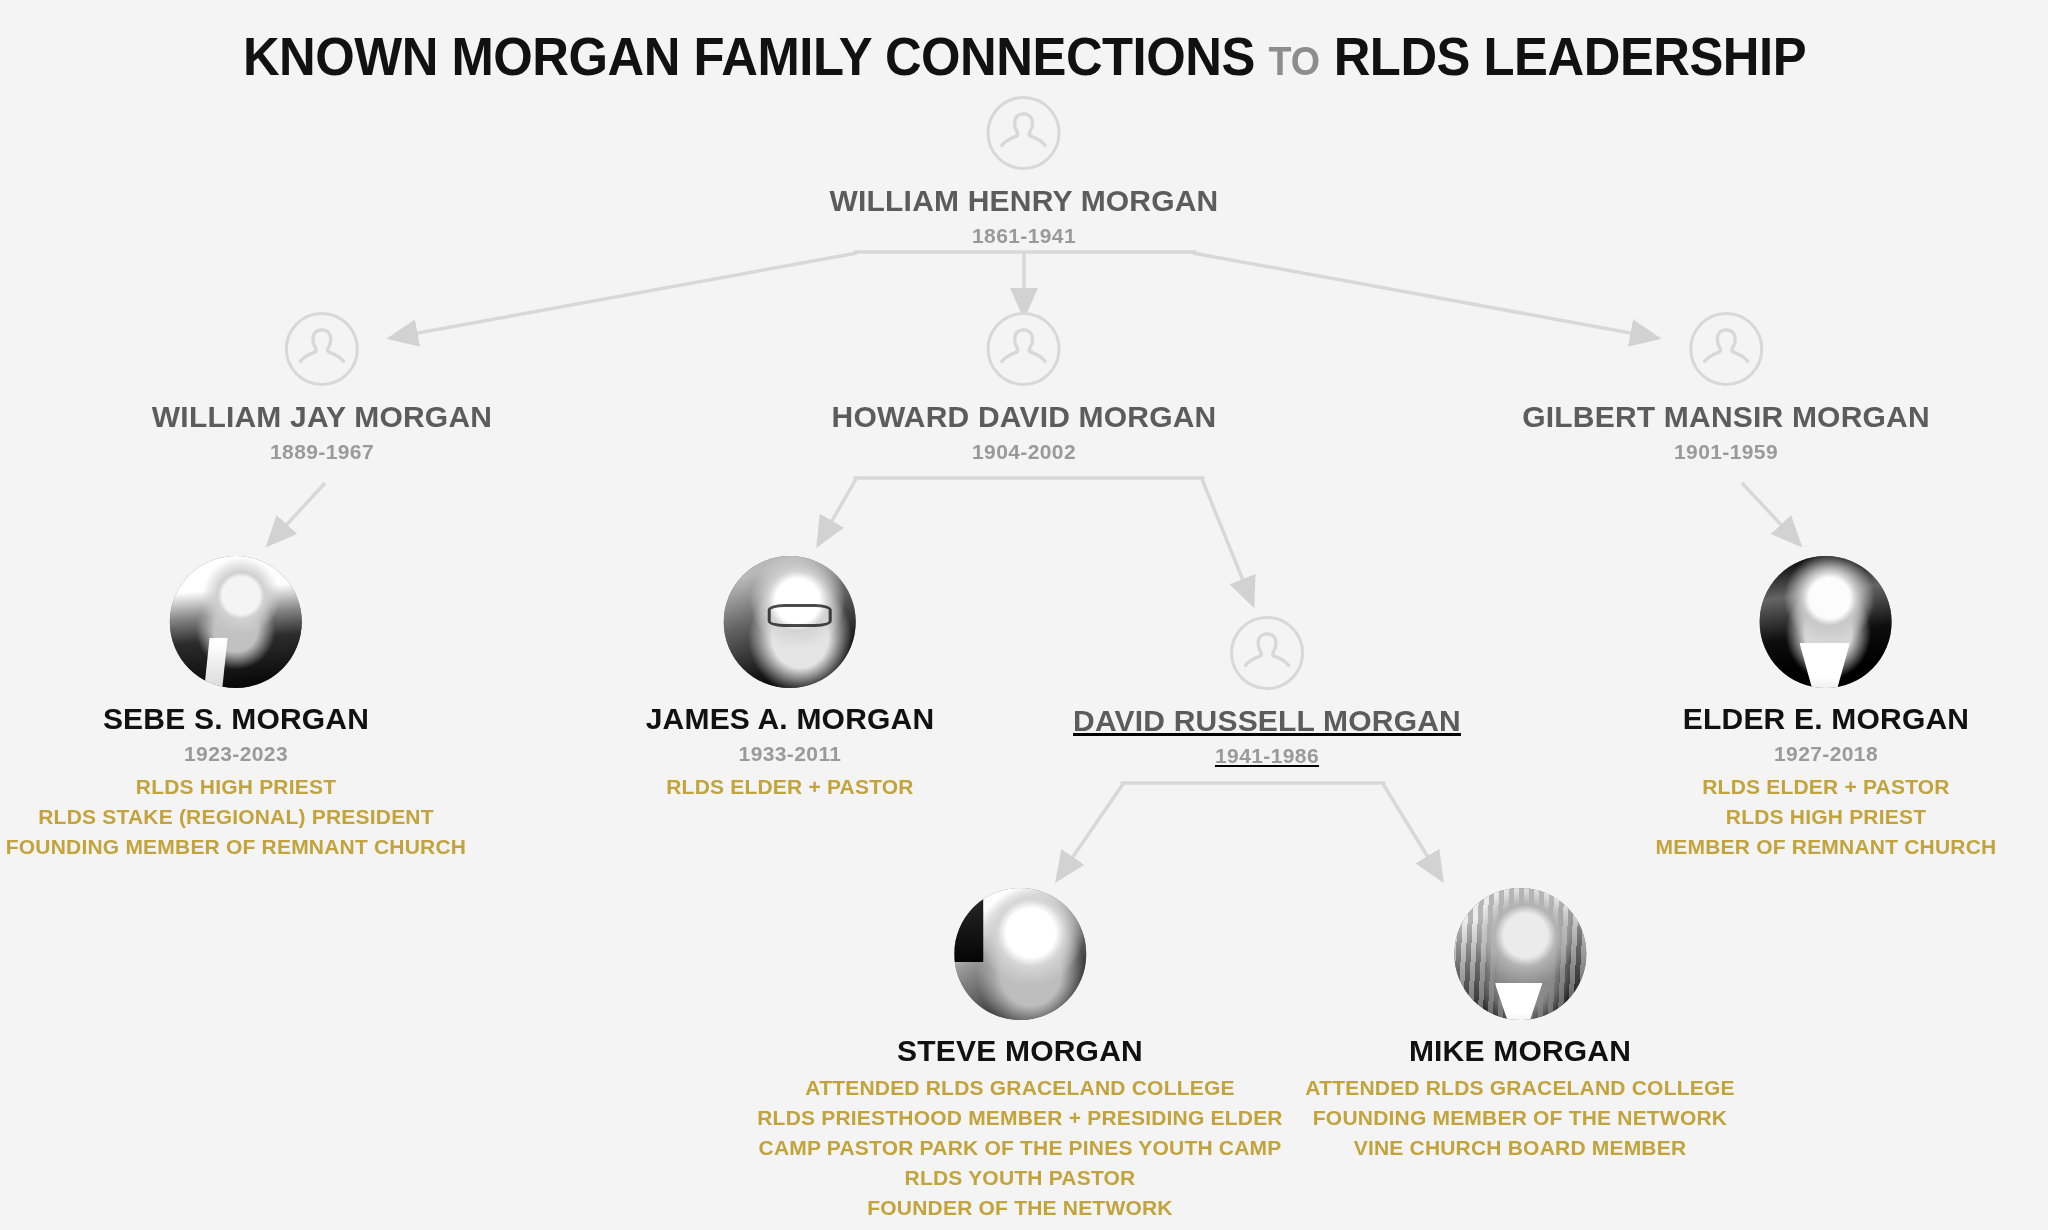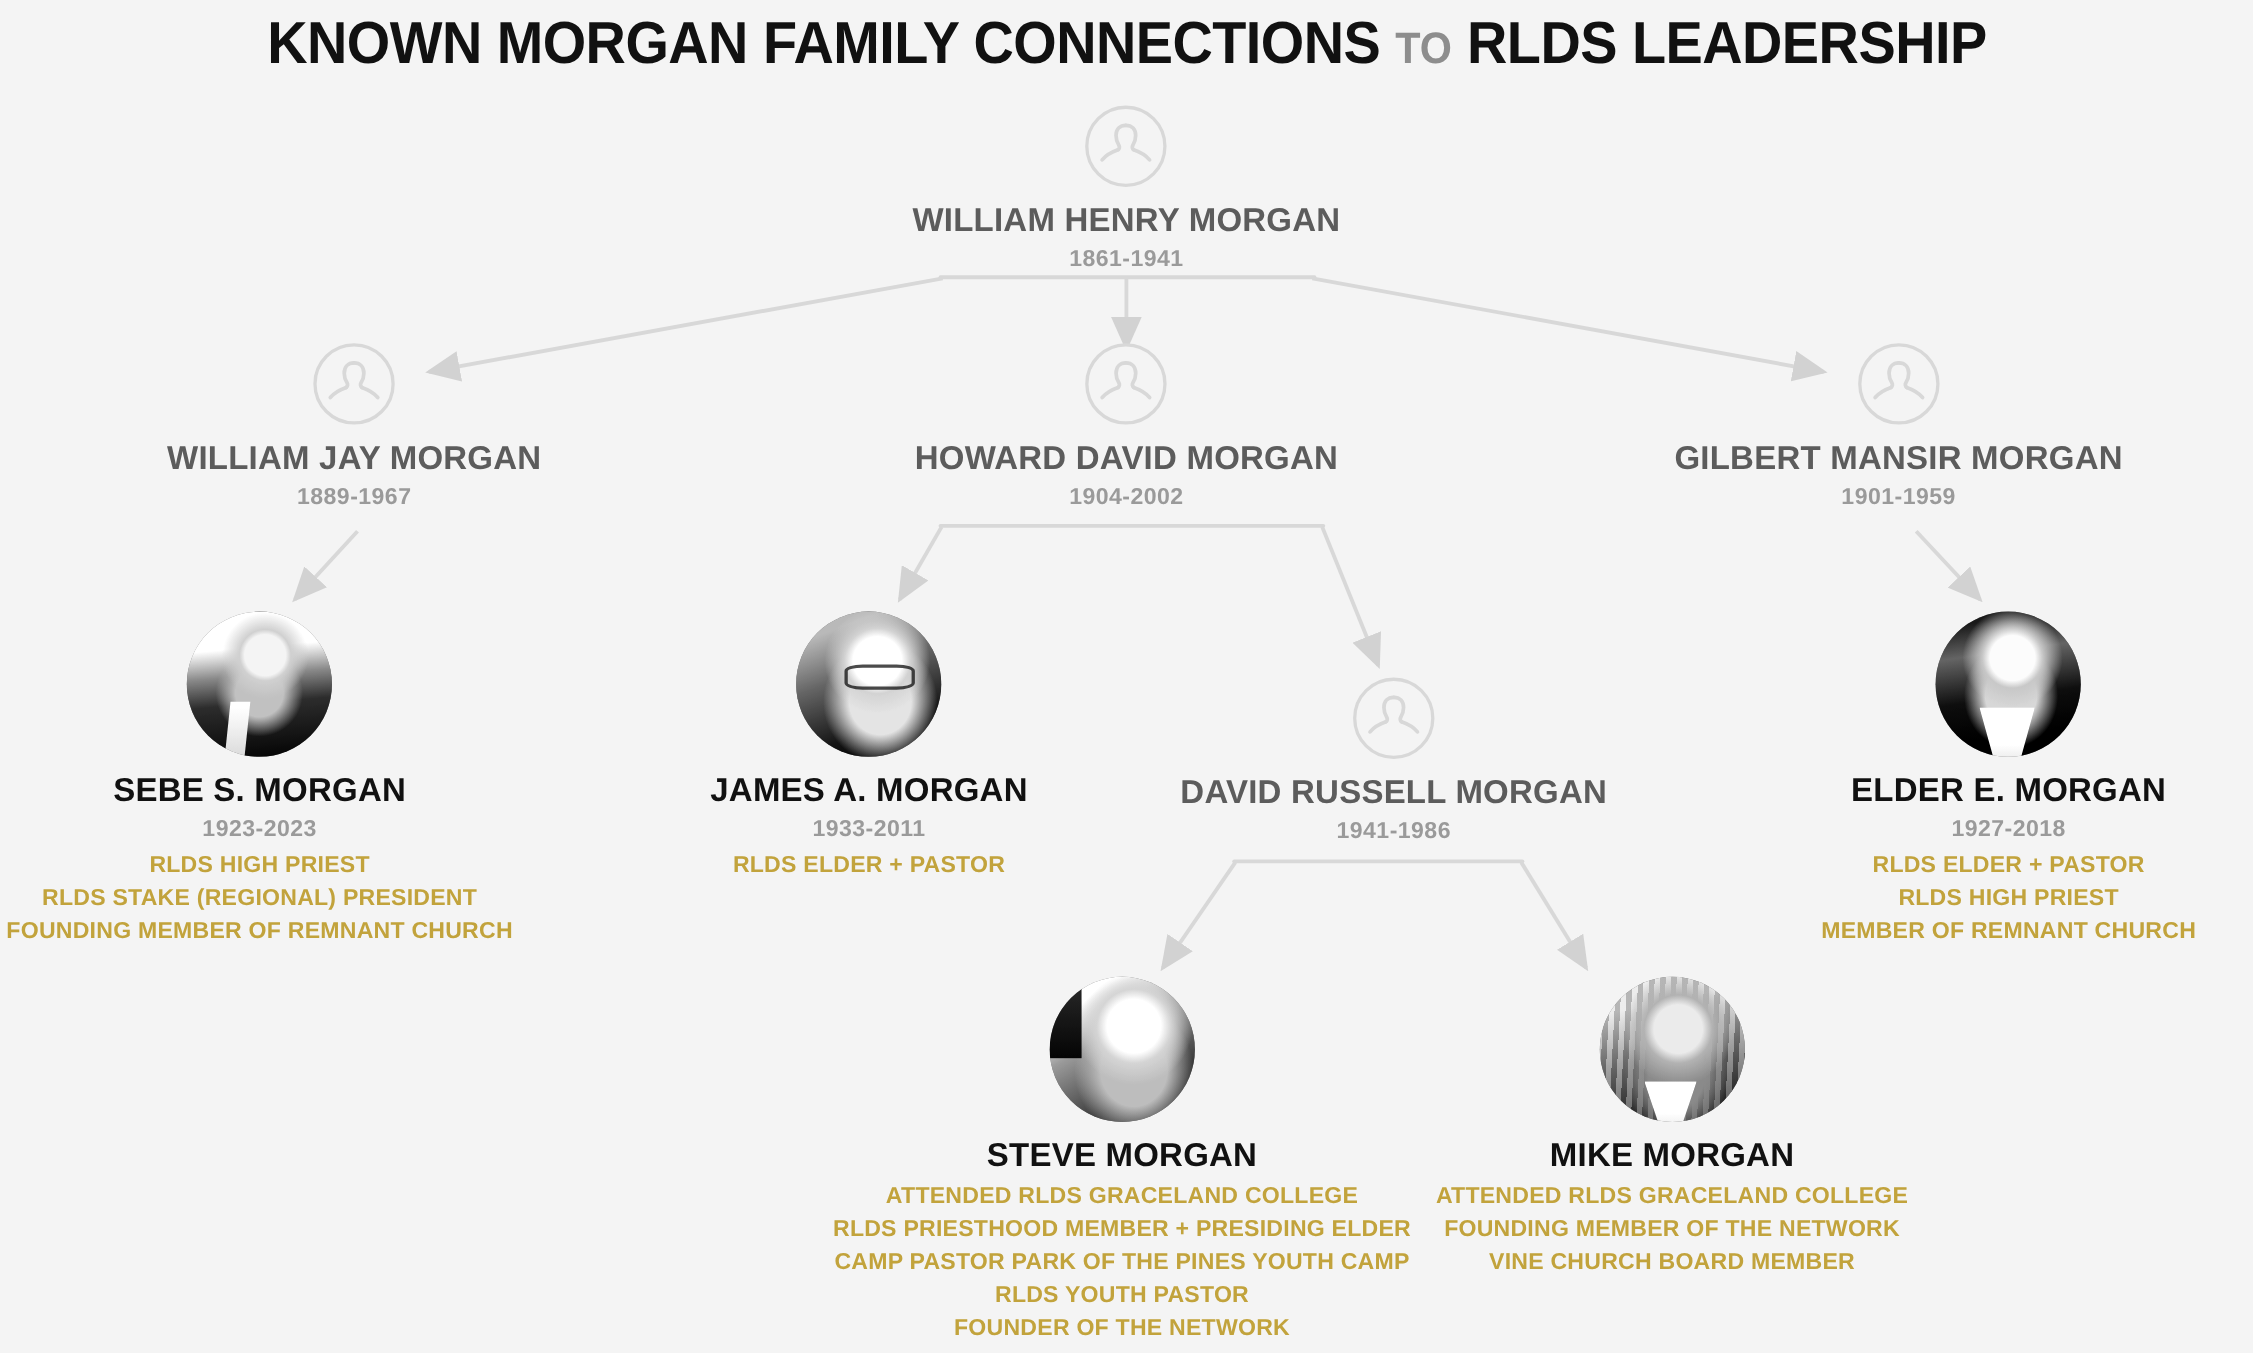--- a/index.html
+++ b/index.html
@@ -20,21 +20,21 @@
     position: relative;
     width: 2048px;
     height: 1230px;
     background: #f4f4f4;
   }
 
   
   .title-bar {
     position: absolute;
     left: 0;
-    top: 8px;
+    top: 25px;
     width: 2048px;
     text-align: center;
     z-index: 5;
   }
   .title-text {
     display: inline-block;
     font-size: 54px;
     line-height: 62px;
     font-weight: 700;
     letter-spacing: -0.5px;
@@ -334,21 +334,21 @@
     <div class="avatar photo">
       <div class="ph ph-james"></div>
     </div>
     <div class="node-name">JAMES A. MORGAN</div>
     <div class="node-dates">1933-2011</div>
     <div class="node-roles">
       <div class="role-line">RLDS ELDER + PASTOR</div>
     </div>
   </div>
 
-  <div class="node ancestor" style="left:1267px; top:616px;">
+  <div class="node ancestor" style="left:1267px; top:616px;text-decoration:underline;">
     <div class="avatar placeholder">
       <svg viewBox="0 0 64 64" xmlns="http://www.w3.org/2000/svg">
         <g fill="none" stroke="#d8d8d8" stroke-width="3.2" stroke-linecap="round" stroke-linejoin="round">
           <path d="M32 14c-5.2 0-8.4 3.6-8.4 8.8 0 4 1.2 6.4 2.4 8.3 .8 1.3 .6 3-.7 3.9"></path>
           <path d="M32 14c5.2 0 8.4 3.6 8.4 8.8 0 4-1.2 6.4-2.4 8.3-.8 1.3-.6 3 .7 3.9"></path>
           <path d="M25.3 35c-6 2.1-10.6 5-13.6 8.6"></path>
           <path d="M38.7 35c6 2.1 10.6 5 13.6 8.6"></path>
         </g>
       </svg>
     </div>

